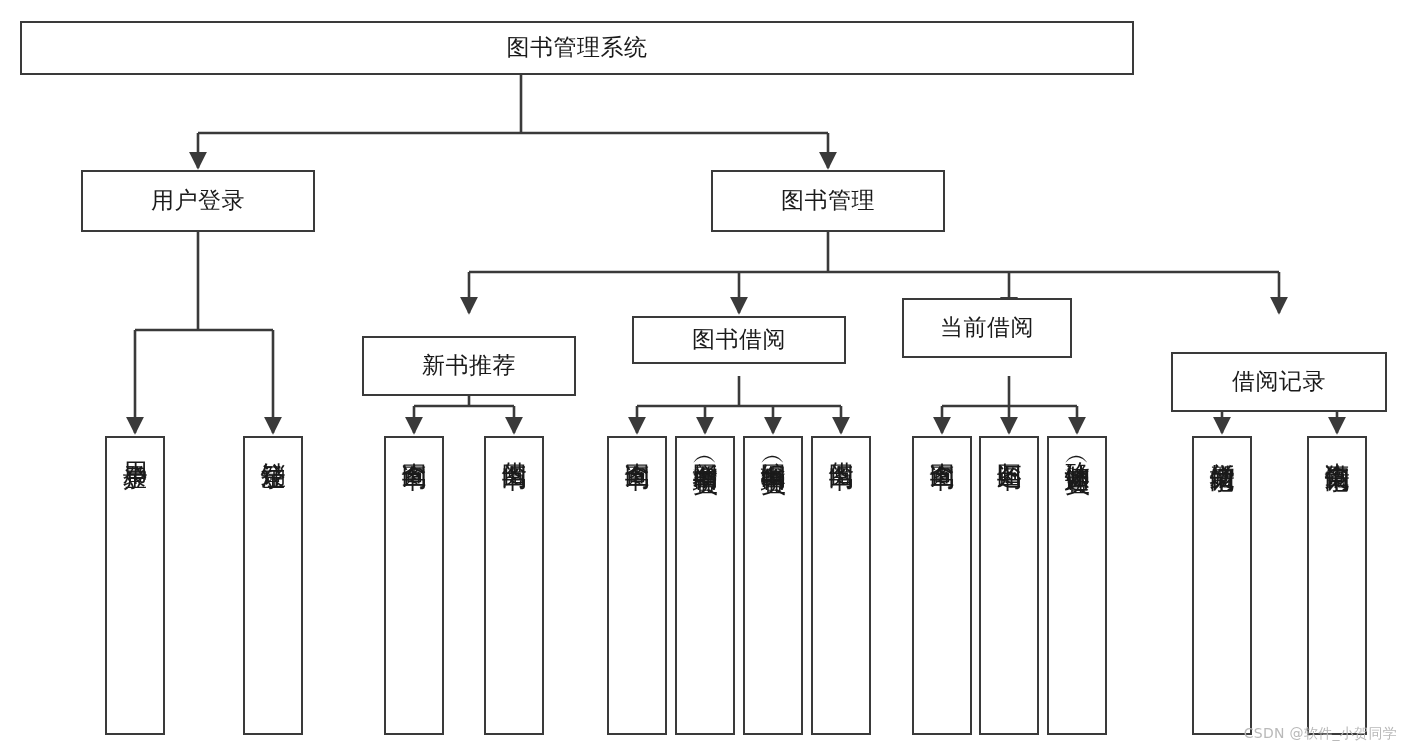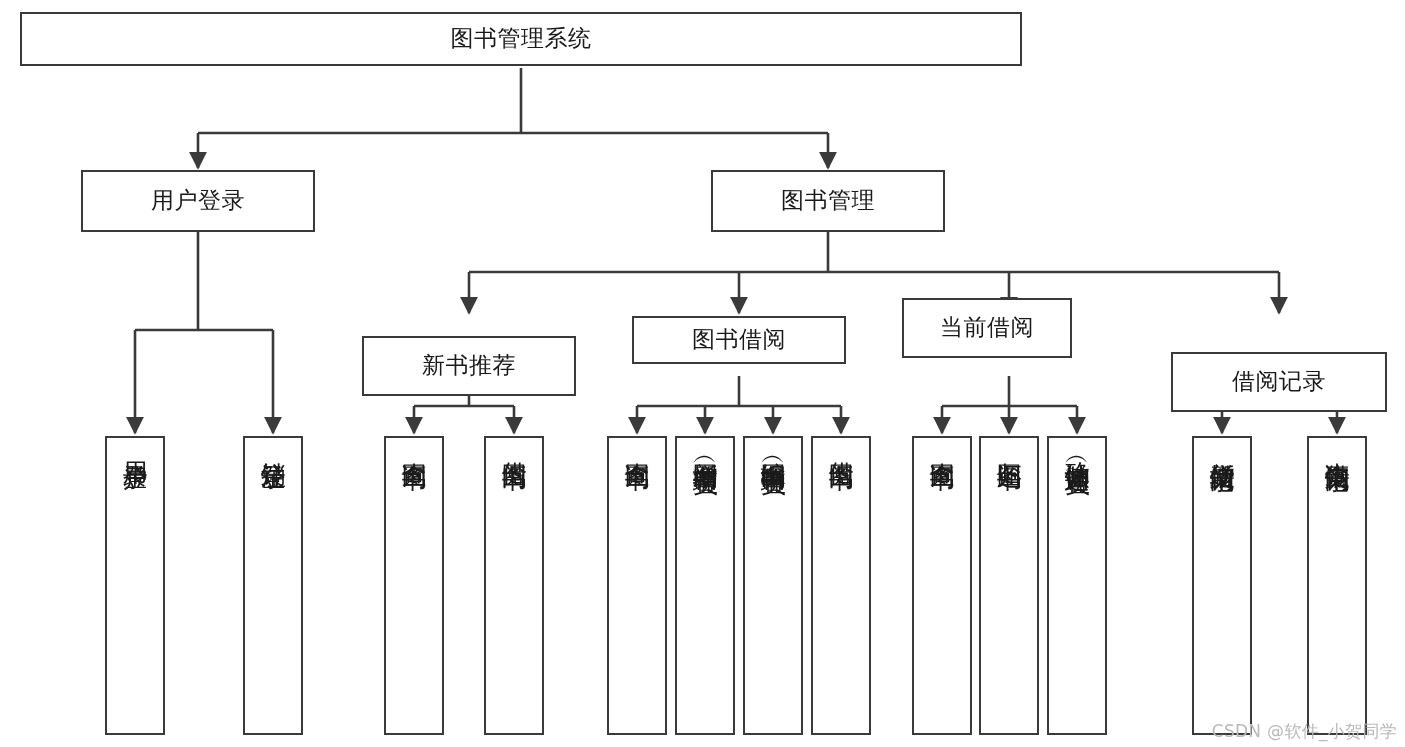--- a/index.html
+++ b/index.html
@@ -59,21 +59,21 @@
     font-size: 25px;
     line-height: 1.02;
     letter-spacing: 1.5px;
     white-space: nowrap;
     text-align: left;
   }
   .watermark {
     position: absolute;
     right: 8px;
     bottom: 4px;
-    font-size: 17px;
+    font-size: 14px;
     color: #b9b9b9;
     white-space: nowrap;
     letter-spacing: 0.3px;
     margin-left: 44px;
   }
 </style>
 </head>
 <body>
 
 <div id="canvas">
@@ -121,21 +121,21 @@
       <path d="M 1009 406 L 1009 433" marker-end="url(#arrow)"></path>
       <path d="M 1077 406 L 1077 433" marker-end="url(#arrow)"></path>
 
       <path d="M 1279 376 L 1279 406"></path>
       <path d="M 1222 406 L 1337 406"></path>
       <path d="M 1222 406 L 1222 433" marker-end="url(#arrow)"></path>
       <path d="M 1337 406 L 1337 433" marker-end="url(#arrow)"></path>
     </g>
   </svg>
 
-  <div class="node node-h node-root" style="left:20px; top:12px; width:1002px; height:54px;justify-content:center;">
+  <div class="node node-h node-root" style="left:20px; top:21px; width:1114px; height:54px;justify-content:center;">
     <span class="label">图书管理系统</span>
   </div>
 
   <div class="node node-h" style="left:81px; top:170px; width:234px; height:62px;">
     <span class="label">用户登录</span>
   </div>
   <div class="node node-h" style="left:711px; top:170px; width:234px; height:62px;">
     <span class="label">图书管理</span>
   </div>
 

